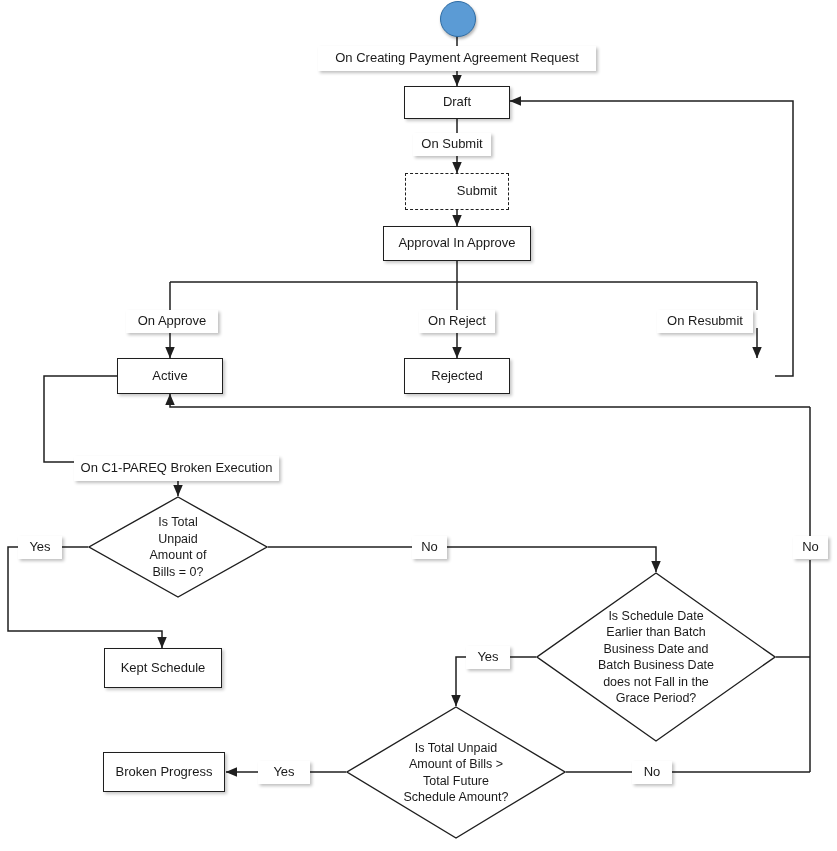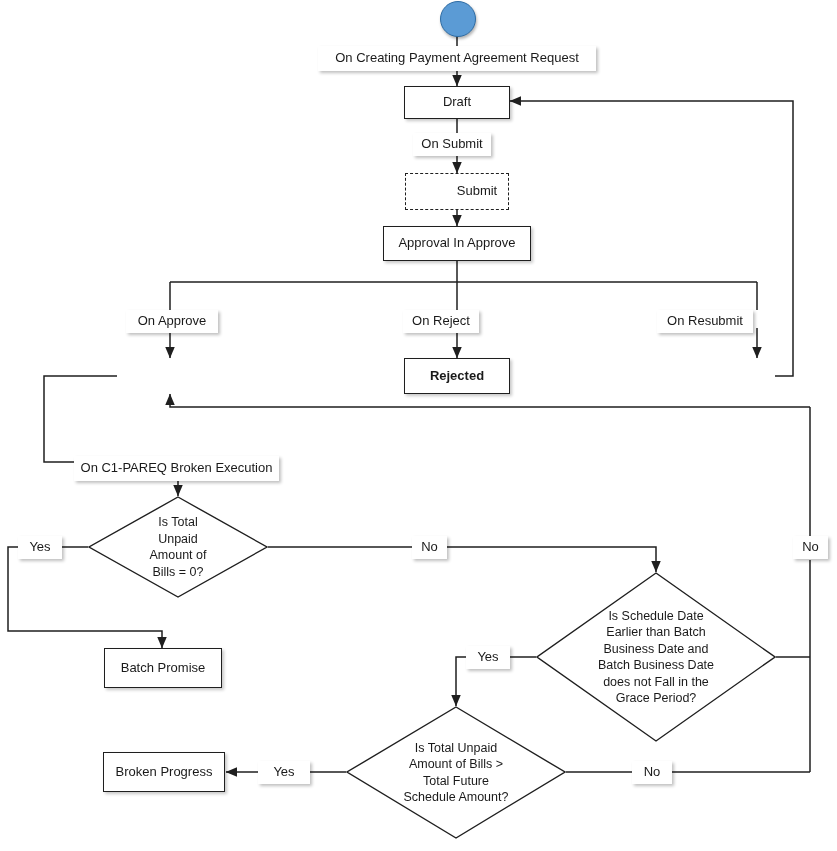--- a/index.html
+++ b/index.html
@@ -163,26 +163,27 @@
   <div class="node label-box" style="left:318px; top:46px; width:278px; height:25px;">On Creating Payment Agreement Request</div>
 
   <div class="node label-box" style="left:413px; top:133px; width:78px; height:23px;">On Submit</div>
 
   <div class="node transient-box" style="left:405px; top:173px; width:104px; height:37px;padding-left:40px;">Submit</div>
 
   <div class="node state-box" style="left:383px; top:226px; width:148px; height:35px;">Approval In Approve</div>
 
   <div class="node label-box" style="left:126px; top:310px; width:92px; height:23px;">On Approve</div>
 
-  <div class="node label-box" style="left:403px; top:310px; width:76px; height:23px;">On Reject</div>
+  <div class="node label-box" style="left:419px; top:310px; width:76px; height:23px;">On Reject</div>
 
   <div class="node label-box" style="left:657px; top:310px; width:96px; height:23px;">On Resubmit</div>
 
-
-  <div class="node state-box" style="left:404px; top:358px; width:106px; height:36px;font-weight:bold;">Rejected</div>
+  <div class="node state-box" style="left:117px; top:358px; width:106px; height:36px;">Active</div>
+
+  <div class="node state-box" style="left:404px; top:358px; width:106px; height:36px;">Rejected</div>
 
 
   <div class="node label-box" style="left:74px; top:456px; width:205px; height:25px;">On C1-PAREQ Broken Execution</div>
 
   <div class="diamond-wrap" style="left:88px; top:496px; width:180px; height:102px;text-decoration:underline;">
     <svg width="180" height="102" viewBox="0 0 180 102">
       <polygon points="90,1 179,51 90,101 1,51" fill="#ffffff" stroke="#1f1f1f" stroke-width="1.4"></polygon>
     </svg>
     <div class="diamond-text">
       <span>Is Total<br>Unpaid<br>Amount of<br>Bills = 0?</span>
@@ -199,21 +200,21 @@
     </svg>
     <div class="diamond-text">
       <span>Is Schedule Date<br>Earlier than Batch<br>Business Date and<br>Batch Business Date<br>does not Fall in the<br>Grace Period?</span>
     </div>
   </div>
 
   <div class="node label-box" style="left:466px; top:646px; width:44px; height:23px;">Yes</div>
 
   <div class="node label-box" style="left:793px; top:536px; width:35px; height:23px;">No</div>
 
-  <div class="node state-box" style="left:104px; top:648px; width:118px; height:40px;">Batch Promise</div>
+  <div class="node state-box" style="left:104px; top:648px; width:118px; height:40px;">Kept Schedule</div>
 
   <div class="diamond-wrap" style="left:346px; top:706px; width:220px; height:133px;">
     <svg width="220" height="133" viewBox="0 0 220 133">
       <polygon points="110,1 219,66 110,132 1,66" fill="#ffffff" stroke="#1f1f1f" stroke-width="1.4"></polygon>
     </svg>
     <div class="diamond-text">
       <span>Is Total Unpaid<br>Amount of Bills &gt;<br>Total Future<br>Schedule Amount?</span>
     </div>
   </div>
 

